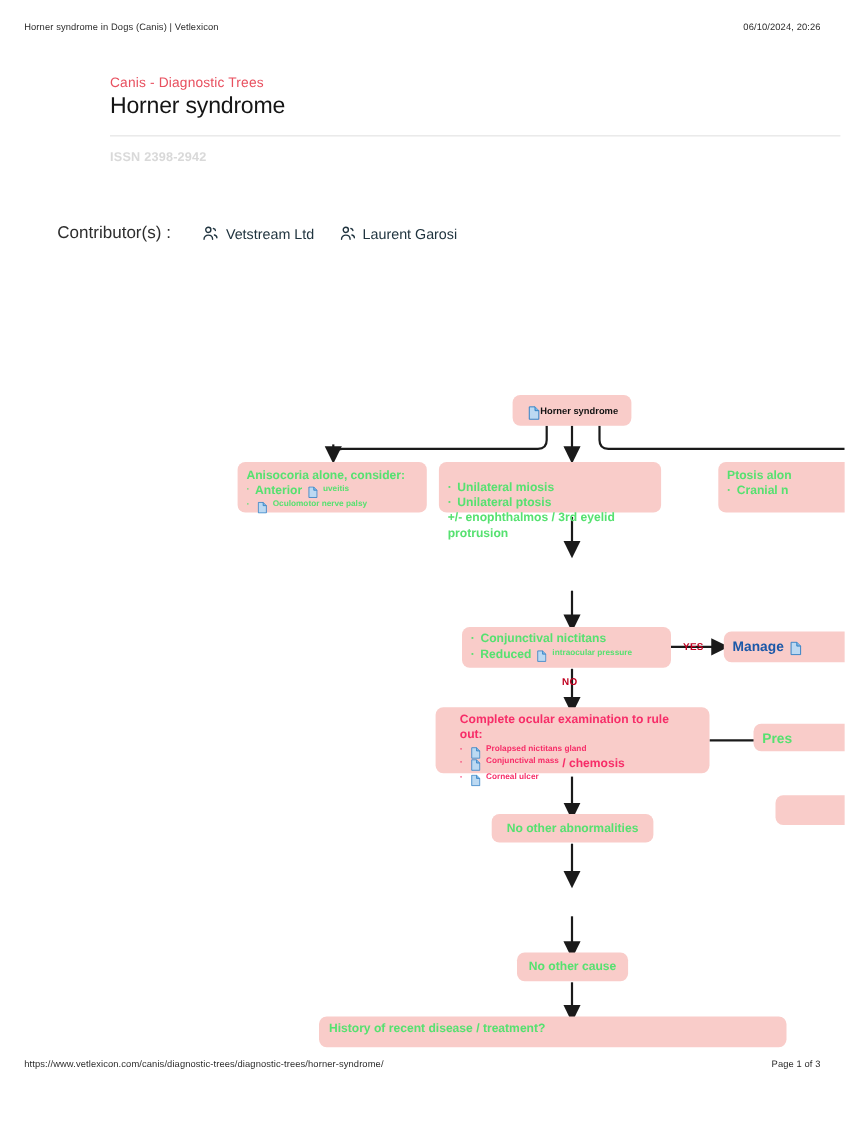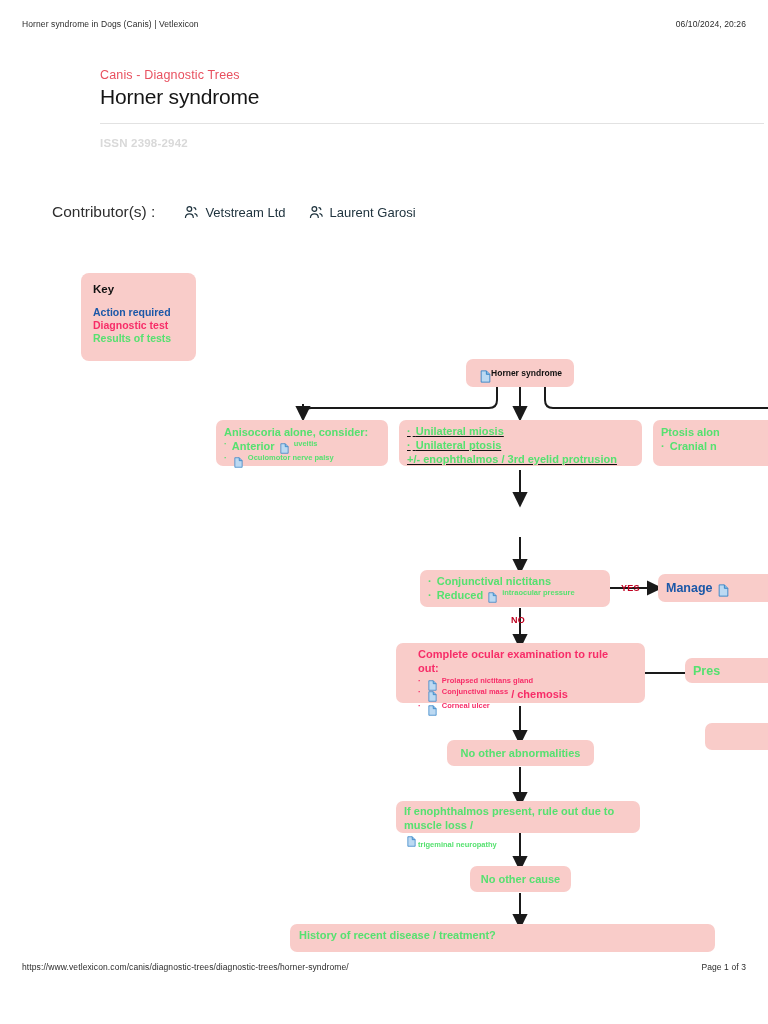--- a/index.html
+++ b/index.html
@@ -275,26 +275,20 @@
       <path d="M520,706 L520,738" marker-end="url(#arrow)"></path>
 
       <path d="M520,767 L520,800" marker-end="url(#arrow)"></path>
 
       <path d="M520,833 L520,864" marker-end="url(#arrow)"></path>
 
       <path d="M520,893 L520,922" marker-end="url(#arrow)"></path>
     </g>
   </svg>
 
-  <div class="key-box">
-    <div class="key-title">Key</div>
-    <div class="key-line t-action">Action required</div>
-    <div class="key-line t-diag">Diagnostic test</div>
-    <div class="key-line t-result">Results of tests</div>
-  </div>
 
   <div class="node" style="left:466px; top:359px; width:108px; height:28px; display:flex; align-items:center; justify-content:center;">
     <span class="doc-icon">
       <svg viewBox="0 0 12 15" width="11" height="13">
         <path d="M1 1h6l4 4v9H1z" fill="#bcd9f2" stroke="#2f7fc4" stroke-width="1"></path>
         <path d="M7 1v4h4" fill="#7fb6e2" stroke="#2f7fc4" stroke-width="1"></path>
       </svg>
     </span>
     <span class="sz-sm t-plain">Horner syndrome</span>
   </div>
@@ -317,21 +311,21 @@
       <span class="doc-icon">
         <svg viewBox="0 0 12 15" width="9" height="11">
           <path d="M1 1h6l4 4v9H1z" fill="#bcd9f2" stroke="#2f7fc4" stroke-width="1"></path>
           <path d="M7 1v4h4" fill="#7fb6e2" stroke="#2f7fc4" stroke-width="1"></path>
         </svg>
       </span>
       <span class="sz-xs t-result">Oculomotor nerve palsy</span>
     </div>
   </div>
 
-  <div class="node" style="left:399px; top:420px; width:243px; height:46px; padding:4px 8px;text-decoration:underline;">
+  <div class="node" style="left:399px; top:420px; width:202px; height:46px; padding:16px 8px;">
     <div class="sz-md t-result">
       <span class="dot">·</span>
       <span>Unilateral miosis</span>
     </div>
     <div class="sz-md t-result">
       <span class="dot">·</span>
       <span>Unilateral ptosis</span>
     </div>
     <div class="sz-md t-result">+/- enophthalmos / 3rd eyelid protrusion</div>
   </div>
@@ -414,32 +408,20 @@
   <div class="node clipped" style="left:685px; top:658px; width:83px; height:25px; display:flex; align-items:center; padding:4px 8px; border-radius:7px 0 0 7px;">
     <span class="sz-lg t-result">Pres</span>
   </div>
 
   <div class="node clipped" style="left:705px; top:723px; width:63px; height:27px; border-radius:7px 0 0 7px;"></div>
 
   <div class="node" style="left:447px; top:740px; width:147px; height:26px; display:flex; align-items:center; justify-content:center; padding:3px 8px;">
     <span class="sz-md t-result">No other abnormalities</span>
   </div>
 
-  <div class="node" style="left:396px; top:801px; width:244px; height:32px; padding:3px 8px;">
-    <div class="wrap-row">
-      <span class="sz-md t-result">If enophthalmos present, rule out due to muscle loss /</span>
-      <span class="doc-icon" style="margin-left:3px;">
-        <svg viewBox="0 0 12 15" width="9" height="11">
-          <path d="M1 1h6l4 4v9H1z" fill="#bcd9f2" stroke="#2f7fc4" stroke-width="1"></path>
-          <path d="M7 1v4h4" fill="#7fb6e2" stroke="#2f7fc4" stroke-width="1"></path>
-        </svg>
-      </span>
-      <span class="sz-xs t-result">trigeminal neuropathy</span>
-    </div>
-  </div>
 
   <div class="node" style="left:470px; top:866px; width:101px; height:26px; display:flex; align-items:center; justify-content:center; padding:3px 8px;">
     <span class="sz-md t-result">No other cause</span>
   </div>
 
   <div class="node" style="left:290px; top:924px; width:425px; height:28px; padding:4px 9px; overflow:hidden; border-radius:7px;">
     <div class="sz-md t-result">History of recent disease / treatment?</div>
   </div>
 
 </div>

